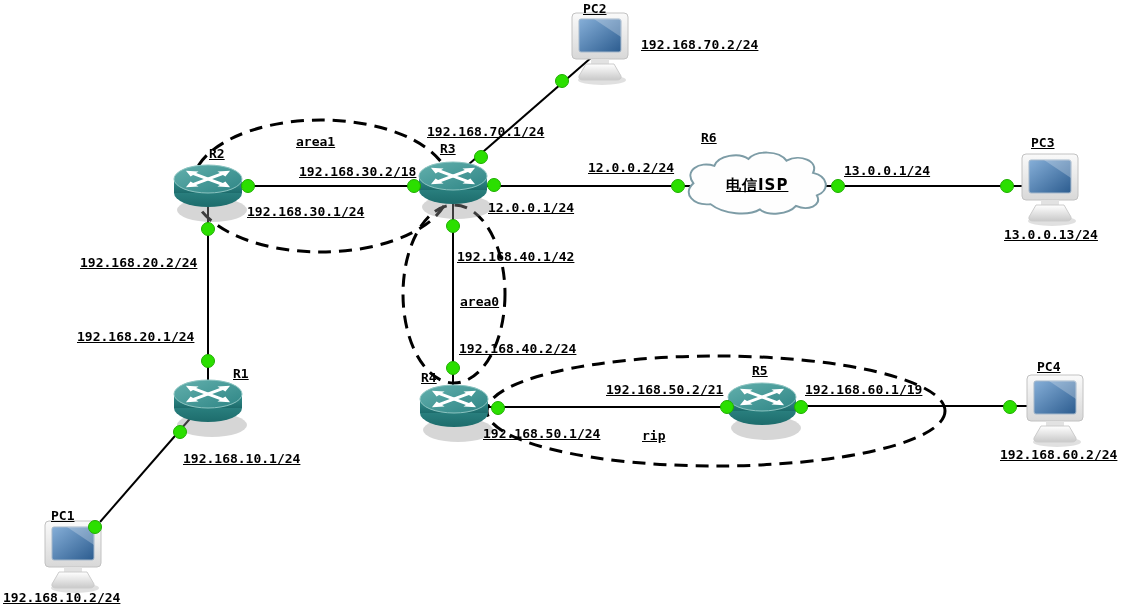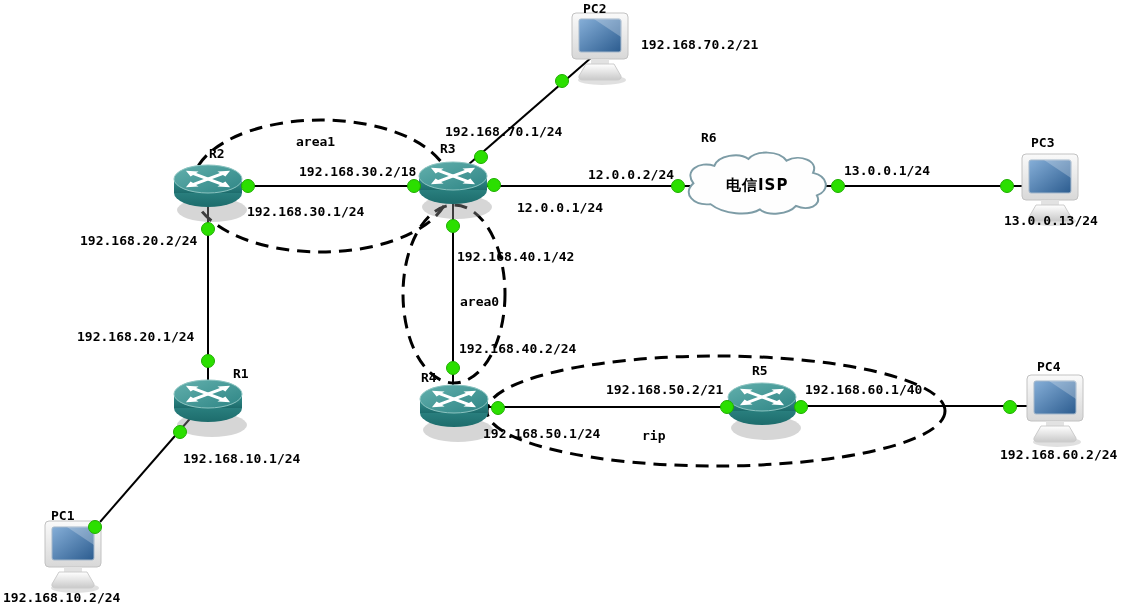--- a/index.html
+++ b/index.html
@@ -10,20 +10,21 @@
     overflow:hidden;
     font-family:"DejaVu Sans Mono", monospace;
   }
   .canvas svg{position:absolute;left:0;top:0;}
   .lbl{
     position:absolute;
     font:bold 13px "DejaVu Sans Mono", monospace;
     color:#000;
     white-space:nowrap;
     line-height:14px;
+    text-decoration:underline;
   }
   .lbl.cjk{
     font:bold 15px "DejaVu Sans", sans-serif;
     letter-spacing:1px;
   }
 </style>
 </head>
 <body>
 
 <div class="canvas">
@@ -133,36 +134,36 @@
   <div class="lbl" style="left:421px;top:371px">R4</div>
   <div class="lbl" style="left:752px;top:364px">R5</div>
   <div class="lbl" style="left:701px;top:131px">R6</div>
   <div class="lbl" style="left:51px;top:509px">PC1</div>
   <div class="lbl" style="left:583px;top:2px">PC2</div>
   <div class="lbl" style="left:1031px;top:136px">PC3</div>
   <div class="lbl" style="left:1037px;top:360px">PC4</div>
   <div class="lbl cjk" style="left:726px;top:176px">电信ISP</div>
 
   <div class="lbl" style="left:3px;top:591px">192.168.10.2/24</div>
-  <div class="lbl" style="left:641px;top:38px">192.168.70.2/21</div>
-  <div class="lbl" style="left:1004px;top:214px">13.0.0.13/24</div>
+  <div class="lbl" style="left:641px;top:38px">192.168.70.2/24</div>
+  <div class="lbl" style="left:1004px;top:228px">13.0.0.13/24</div>
   <div class="lbl" style="left:1000px;top:448px">192.168.60.2/24</div>
 
   <div class="lbl" style="left:183px;top:452px">192.168.10.1/24</div>
-  <div class="lbl" style="left:80px;top:234px">192.168.20.2/24</div>
+  <div class="lbl" style="left:80px;top:256px">192.168.20.2/24</div>
   <div class="lbl" style="left:77px;top:330px">192.168.20.1/24</div>
   <div class="lbl" style="left:299px;top:165px">192.168.30.2/18</div>
   <div class="lbl" style="left:247px;top:205px">192.168.30.1/24</div>
-  <div class="lbl" style="left:445px;top:125px">192.168.70.1/24</div>
-  <div class="lbl" style="left:517px;top:201px">12.0.0.1/24</div>
-  <div class="lbl" style="left:588px;top:168px">12.0.0.2/24</div>
+  <div class="lbl" style="left:427px;top:125px">192.168.70.1/24</div>
+  <div class="lbl" style="left:488px;top:201px">12.0.0.1/24</div>
+  <div class="lbl" style="left:588px;top:161px">12.0.0.2/24</div>
   <div class="lbl" style="left:844px;top:164px">13.0.0.1/24</div>
   <div class="lbl" style="left:457px;top:250px">192.168.40.1/42</div>
   <div class="lbl" style="left:459px;top:342px">192.168.40.2/24</div>
   <div class="lbl" style="left:606px;top:383px">192.168.50.2/21</div>
   <div class="lbl" style="left:483px;top:427px">192.168.50.1/24</div>
-  <div class="lbl" style="left:805px;top:383px">192.168.60.1/40</div>
+  <div class="lbl" style="left:805px;top:383px">192.168.60.1/19</div>
 
   <div class="lbl" style="left:296px;top:135px">area1</div>
   <div class="lbl" style="left:460px;top:295px">area0</div>
   <div class="lbl" style="left:642px;top:429px">rip</div>
 
 </div>
 
 </body></html>

